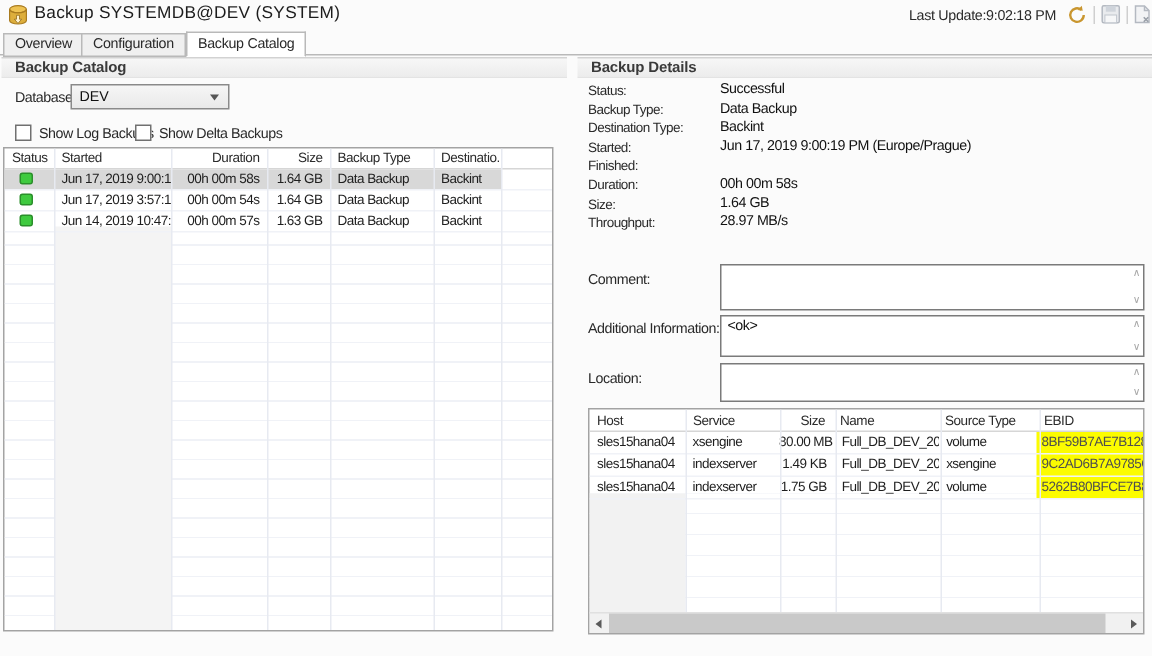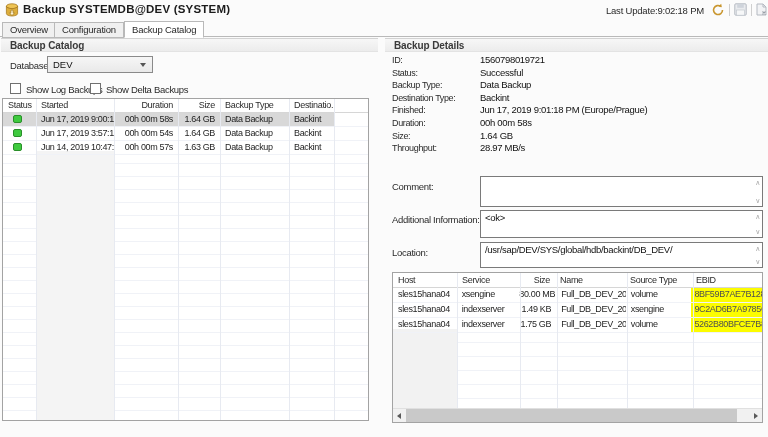--- a/index.html
+++ b/index.html
@@ -4,21 +4,21 @@
 <style>
   html,body{margin:0;padding:0}
   body{
     width:768px;height:437px;position:relative;overflow:hidden;
     background:#fbfbfb;color:#1e1e1e;
     font-family:"Liberation Sans", sans-serif;font-size:10px;
   }
   
   .titlebar{position:absolute;left:0;top:0;width:768px;height:20px;background:#fbfbfb}
   .app-icon{position:absolute;left:5px;top:3px;width:14px;height:14px}
-  .title-text{position:absolute;left:23px;top:3px;font-size:11.5px;font-weight:bold;color:#1c1c1c;letter-spacing:0.2px;white-space:nowrap}
+  .title-text{position:absolute;left:23px;top:3px;font-size:11.5px;font-weight:normal;color:#1c1c1c;letter-spacing:0.2px;white-space:nowrap}
   .last-update{position:absolute;right:64px;top:5px;font-size:9.5px;color:#2a2a2a;letter-spacing:-0.2px}
   .tb-icon{position:absolute;top:3px;width:14px;height:14px;cursor:pointer}
   .tb-sep{position:absolute;top:4px;width:1px;height:12px;background:#cfcfcf}
   
   .tabbar{position:absolute;left:0;top:21px;width:768px;height:16px}
   .tabbar .baseline{position:absolute;left:0;right:0;bottom:0;height:1px;background:#b9b9b9}
   .tab{position:absolute;top:1px;height:14px;line-height:14px;padding:0 7px;
        border:1px solid #b9b9b9;background:#f0f0f0;color:#2a2a2a;font-size:9.5px;letter-spacing:-0.2px;cursor:pointer}
   .tab.active{background:#fff;border-bottom:1px solid #fff;z-index:2;height:15px;top:0;line-height:15px}
   
@@ -187,38 +187,37 @@
     <div class="cell ra" style="width:42px">1.63 GB</div>
     <div class="cell la" style="width:69px">Data Backup</div>
     <div class="cell la" style="width:45px">Backint</div>
   </div>
 </div>
 
 <div class="phead righthead">Backup Details</div>
 
 <div class="fields">
   <div class="frow">
-      <span class="fl">ID:</span>
-      <span class="fv">1560798019721</span>
-    </div>
-  <div class="frow">
       <span class="fl">Status:</span>
       <span class="fv">Successful</span>
     </div>
   <div class="frow">
       <span class="fl">Backup Type:</span>
       <span class="fv">Data Backup</span>
     </div>
   <div class="frow">
       <span class="fl">Destination Type:</span>
       <span class="fv">Backint</span>
     </div>
   <div class="frow">
+      <span class="fl">Started:</span>
+      <span class="fv">Jun 17, 2019 9:00:19 PM (Europe/Prague)</span>
+    </div>
+  <div class="frow">
       <span class="fl">Finished:</span>
-      <span class="fv">Jun 17, 2019 9:01:18 PM (Europe/Prague)</span>
     </div>
   <div class="frow">
       <span class="fl">Duration:</span>
       <span class="fv">00h 00m 58s</span>
     </div>
   <div class="frow">
       <span class="fl">Size:</span>
       <span class="fv">1.64 GB</span>
     </div>
   <div class="frow">
@@ -236,21 +235,20 @@
 
 <span class="label" style="left:392px;top:214px">Additional Information:</span>
 <div class="textbox" style="top:210px;height:28px">
   <span>&lt;ok&gt;</span>
   <span class="tb-up">∧</span>
   <span class="tb-dn">∨</span>
 </div>
 
 <span class="label" style="left:392px;top:247px">Location:</span>
 <div class="textbox" style="top:242px;height:26px">
-  <span>/usr/sap/DEV/SYS/global/hdb/backint/DB_DEV/</span>
   <span class="tb-up">∧</span>
   <span class="tb-dn">∨</span>
 </div>
 
 <div class="tbl ftable">
   <div class="ft-empty">
     <div class="ft-strip"></div>
   </div>
   <div class="vlines">
     <span class="vl" style="left:64px"></span>

